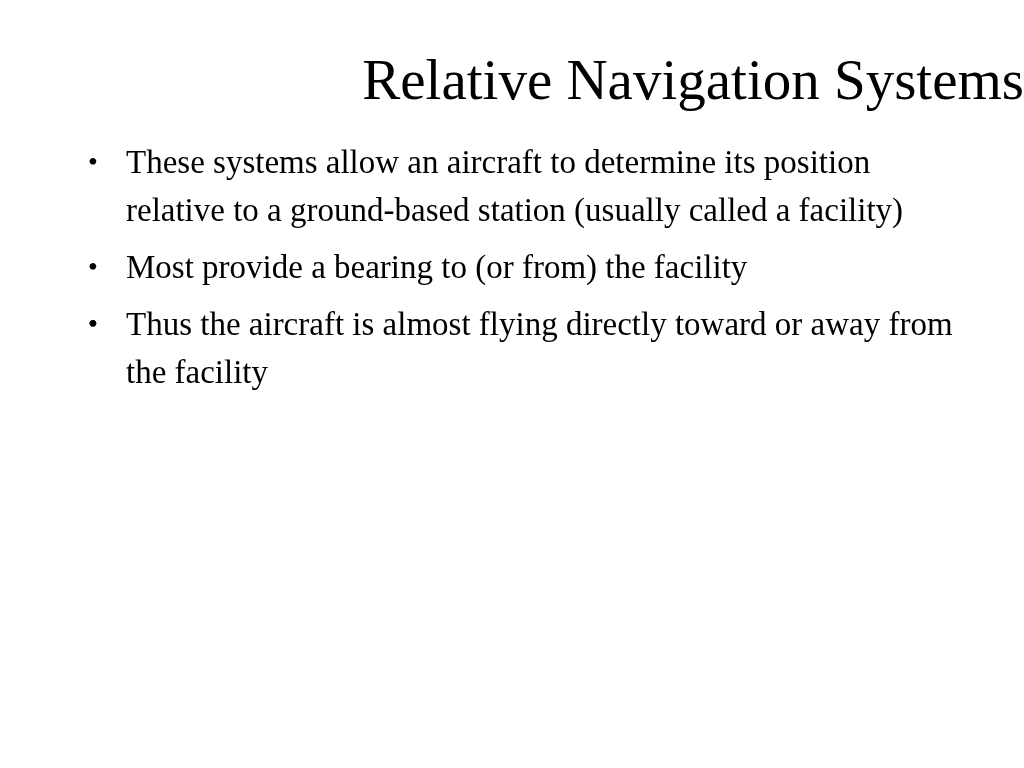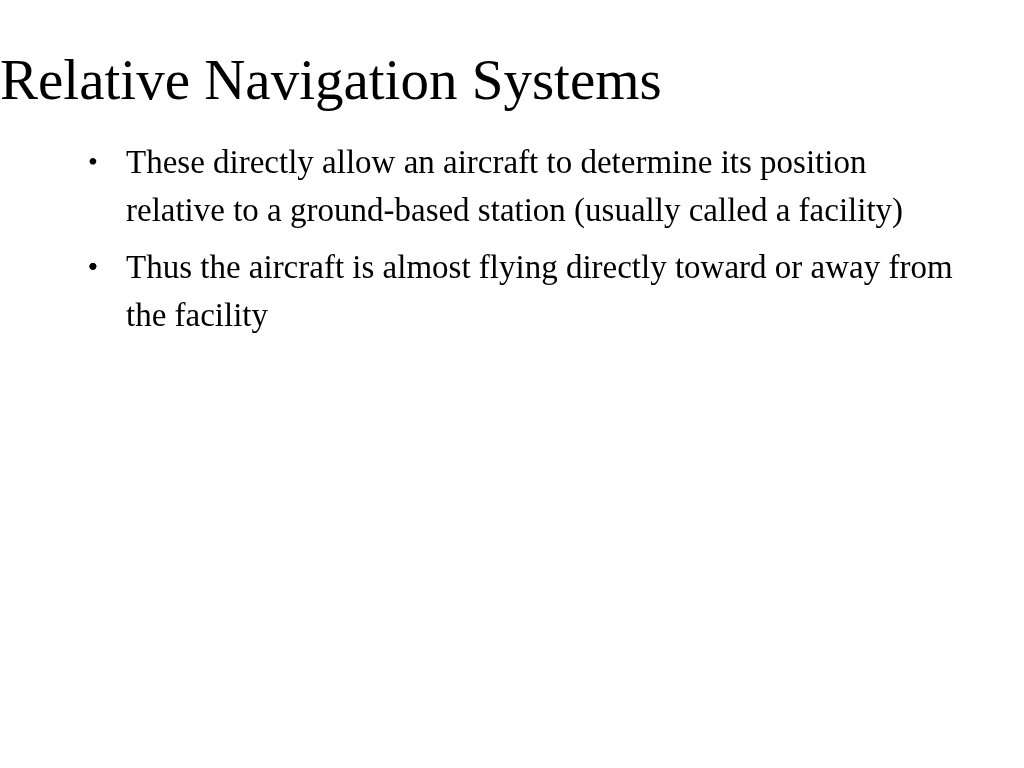--- a/index.html
+++ b/index.html
@@ -13,21 +13,21 @@
       position: relative;
       overflow: hidden;
       font-family: "Liberation Serif", "DejaVu Serif", serif;
       color: #000000;
     }
     .slide-title {
       position: absolute;
       left: 0;
       top: 42px;
       width: 1024px;
-      text-align: left;
+      text-align: right;
       font-size: 57px;
       line-height: 76px;
       margin: 0;
       font-weight: normal;
     }
     .bullet-list {
       position: absolute;
       left: 84px;
       top: 138px;
       width: 870px;
@@ -51,24 +51,25 @@
     }
   </style>
 </head>
 <body>
 
 <h1 class="slide-title">Relative Navigation Systems</h1>
 
 <ul class="bullet-list">
   <li class="bullet-item">
     <span class="bullet-dot">•</span>
-    <span>These directly allow an aircraft to determine its position relative to a ground-based station (usually called a facility)</span>
+    <span>These systems allow an aircraft to determine its position relative to a ground-based station (usually called a facility)</span>
   </li>
   <li class="bullet-item">
     <span class="bullet-dot">•</span>
+    <span>Most provide a bearing to (or from) the facility</span>
   </li>
   <li class="bullet-item">
     <span class="bullet-dot">•</span>
   </li>
   <li class="bullet-item">
     <span class="bullet-dot">•</span>
     <span>Thus the aircraft is almost flying directly toward or away from the facility</span>
   </li>
 </ul>
 

